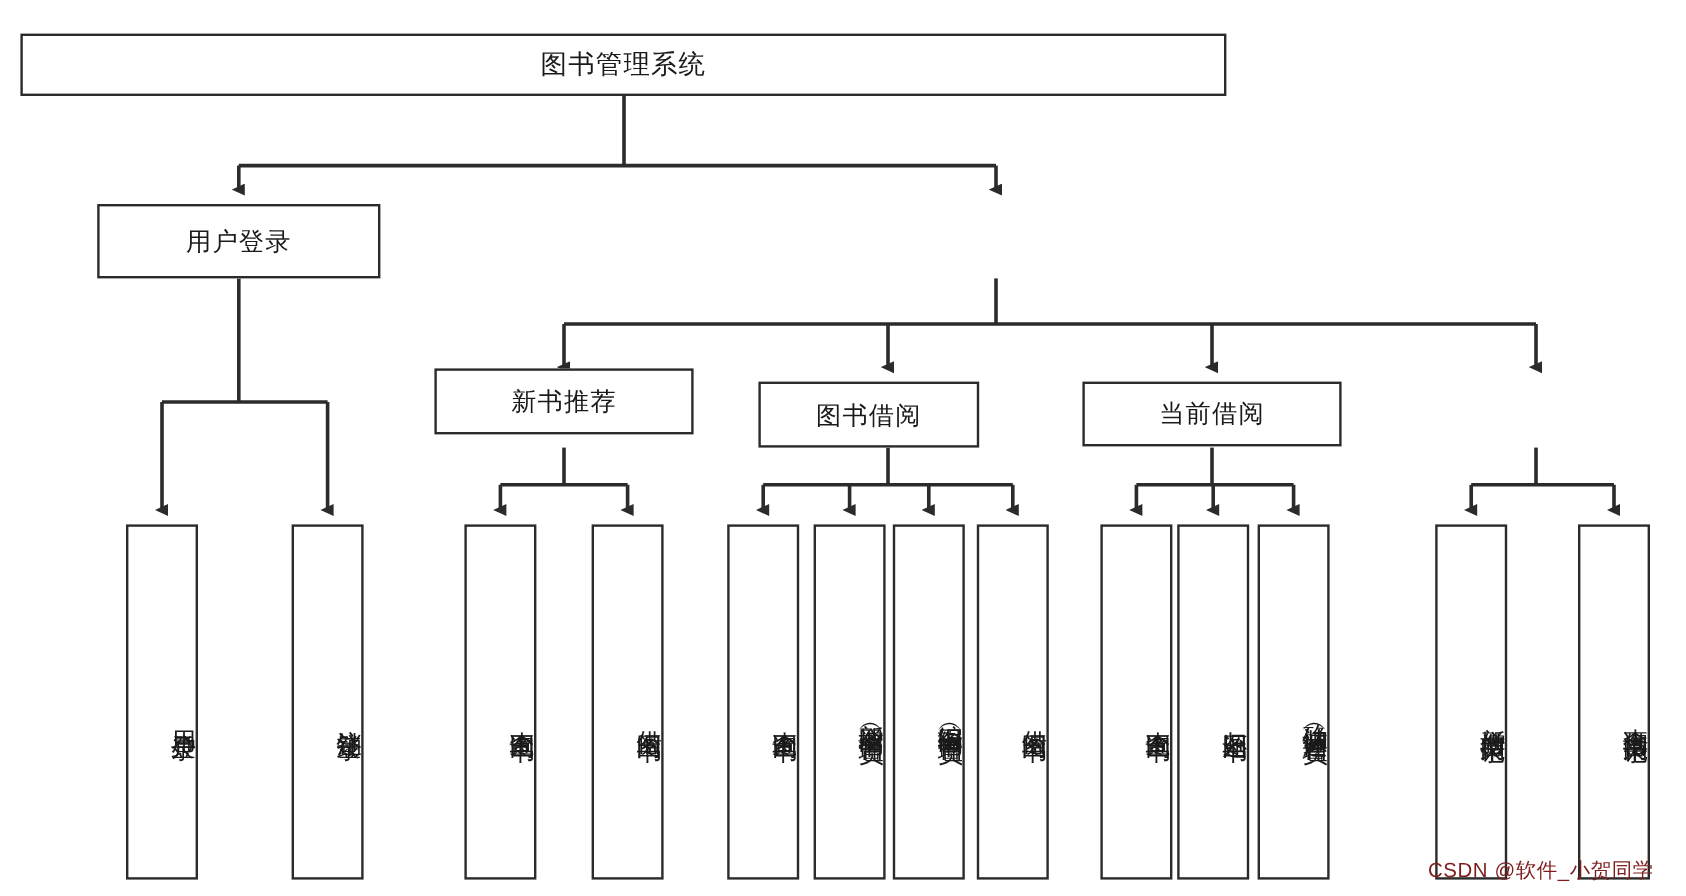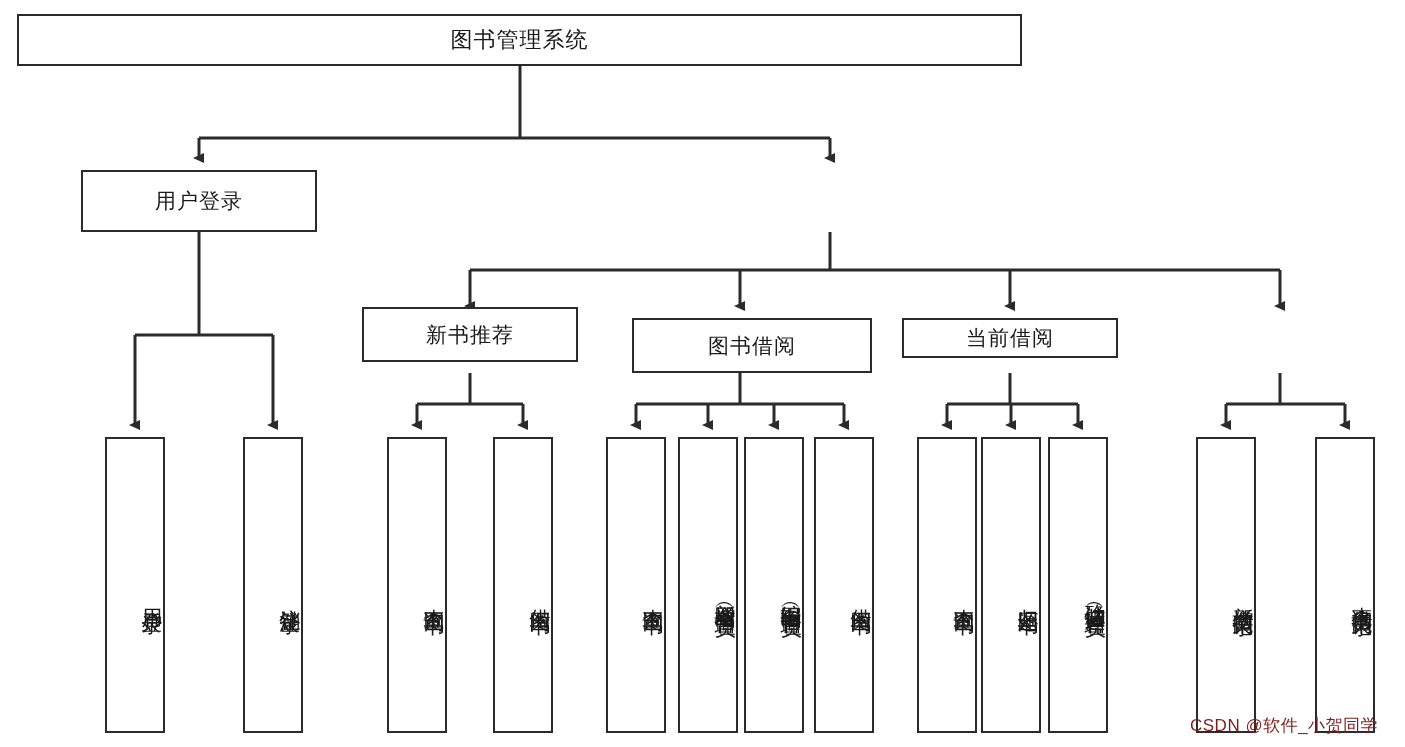--- a/index.html
+++ b/index.html
@@ -108,27 +108,27 @@
       <path d="M1011,404 L1011,425" marker-end="url(#arrow)"></path>
       <path d="M1078,404 L1078,425" marker-end="url(#arrow)"></path>
 
       <path d="M1280,373 L1280,404"></path>
       <path d="M1226,404 L1345,404"></path>
       <path d="M1226,404 L1226,425" marker-end="url(#arrow)"></path>
       <path d="M1345,404 L1345,425" marker-end="url(#arrow)"></path>
     </g>
   </svg>
 
-  <div class="node horiz root" style="left:17px; top:14px; width:1005px; height:52px;">图书管理系统</div>
+  <div class="node horiz root" style="left:17px; top:28px; width:1005px; height:52px;">图书管理系统</div>
 
   <div class="node horiz" style="left:81px; top:170px; width:236px; height:62px;">用户登录</div>
 
   <div class="node horiz" style="left:362px; top:307px; width:216px; height:55px;">新书推荐</div>
-  <div class="node horiz" style="left:632px; top:318px; width:240px; height:55px;">图书借阅</div>
-  <div class="node horiz" style="left:902px; top:318px; width:216px; height:40px;">当前借阅</div>
+  <div class="node horiz" style="left:632px; top:318px; width:184px; height:55px;">图书借阅</div>
+  <div class="node horiz" style="left:902px; top:318px; width:216px; height:54px;">当前借阅</div>
 
   <div class="node vert" style="left:105px; top:437px; width:60px; height:296px;">用户登录</div>
   <div class="node vert" style="left:243px; top:437px; width:60px; height:296px;">注销登录</div>
 
   <div class="node vert" style="left:387px; top:437px; width:60px; height:296px;">查询图书</div>
   <div class="node vert" style="left:493px; top:437px; width:60px; height:296px;">借阅图书</div>
 
   <div class="node vert" style="left:606px; top:437px; width:60px; height:296px;">查询图书</div>
   <div class="node vert" style="left:678px; top:437px; width:60px; height:296px;">新增图书（管理员）</div>
   <div class="node vert" style="left:744px; top:437px; width:60px; height:296px;">编辑图书（管理员）</div>

